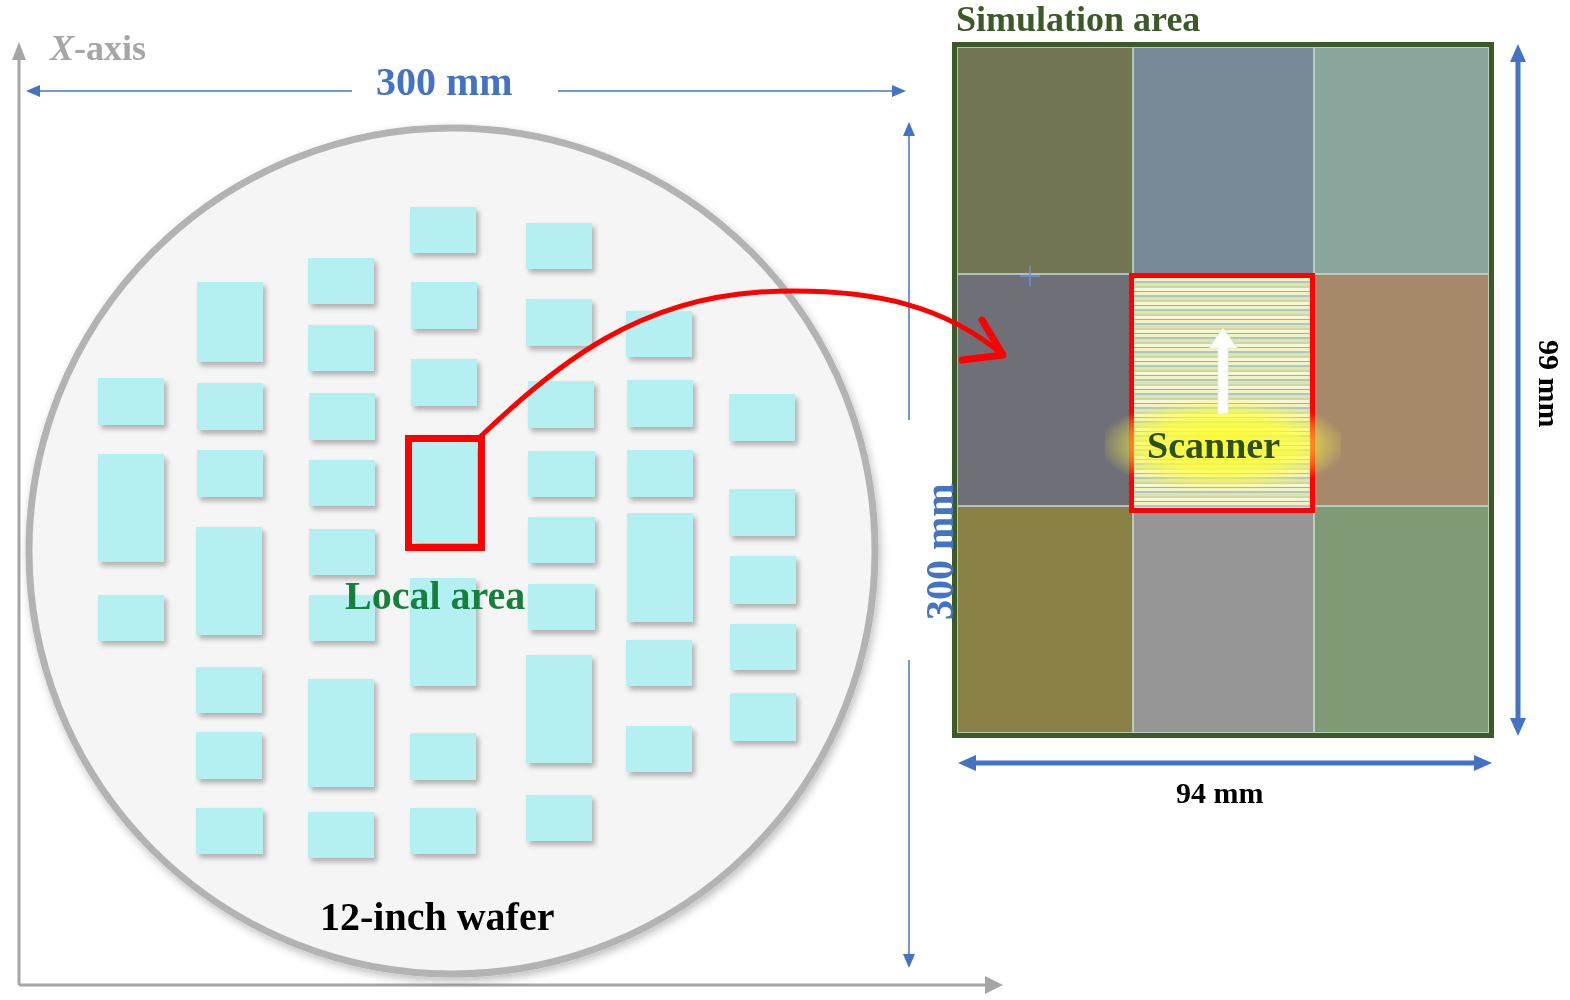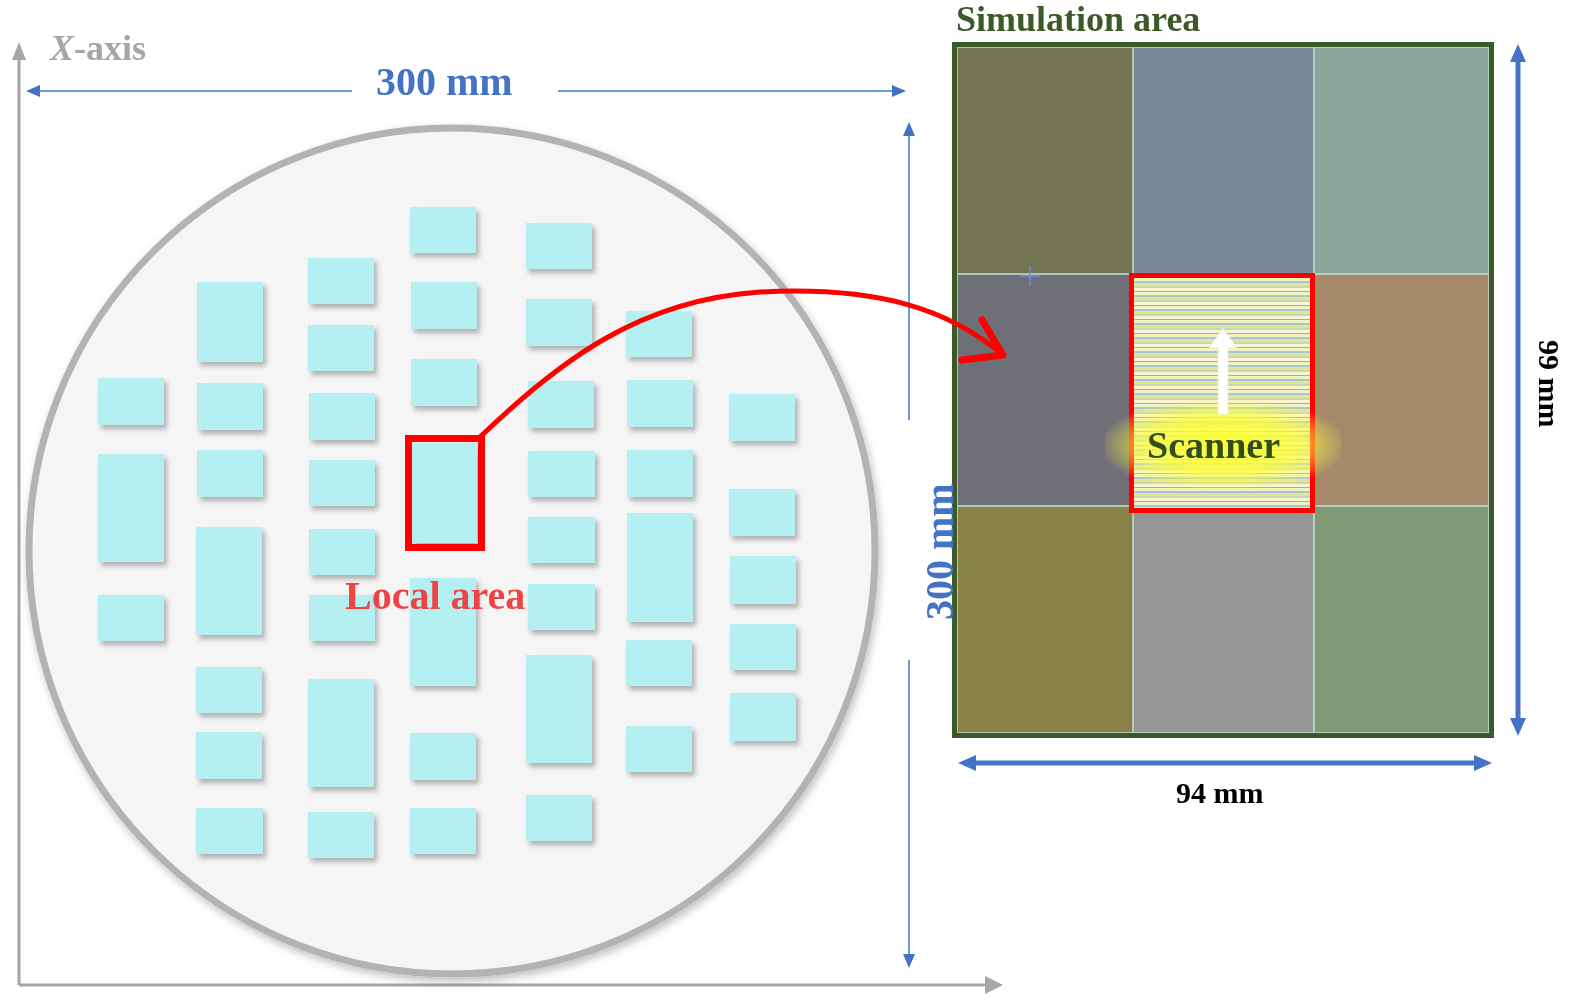--- a/index.html
+++ b/index.html
@@ -155,22 +155,23 @@
   </svg>
 
   <div class="lbl" style="left:50px;top:27px;font-size:36px;color:#a6a6a6;">
     <i>X</i><span>-axis</span>
   </div>
 
   <div class="lbl" style="left:376px;top:58px;font-size:40px;color:#4472c4;">300 mm</div>
 
   <div class="lbl" style="left:916px;top:540px;font-size:40px;color:#4472c4;transform-origin:0 0;transform:rotate(-90deg) translate(-80px,0);">300 mm</div>
 
-  <div class="lbl" style="left:345px;top:572px;font-size:40px;color:#ef4444;">Local area</div>
+  <div class="lbl" style="left:345px;top:572px;font-size:40px;color:#15803d;">Local area</div>
 
+  <div class="lbl" style="left:320px;top:893px;font-size:40px;color:#000000;">12-inch wafer</div>
 
   <div class="lbl" style="left:956px;top:-2px;font-size:36px;color:#3b5a28;">Simulation area</div>
 
   <div class="lbl" style="left:1147px;top:423px;font-size:38px;color:#2f4f1f;">Scanner</div>
 
   <div class="lbl" style="left:1176px;top:776px;font-size:30px;color:#000000;">94 mm</div>
 
   <div class="lbl" style="left:1566px;top:340px;font-size:30px;color:#000000;transform-origin:0 0;transform:rotate(90deg);">99 mm</div>
 
 </div>

